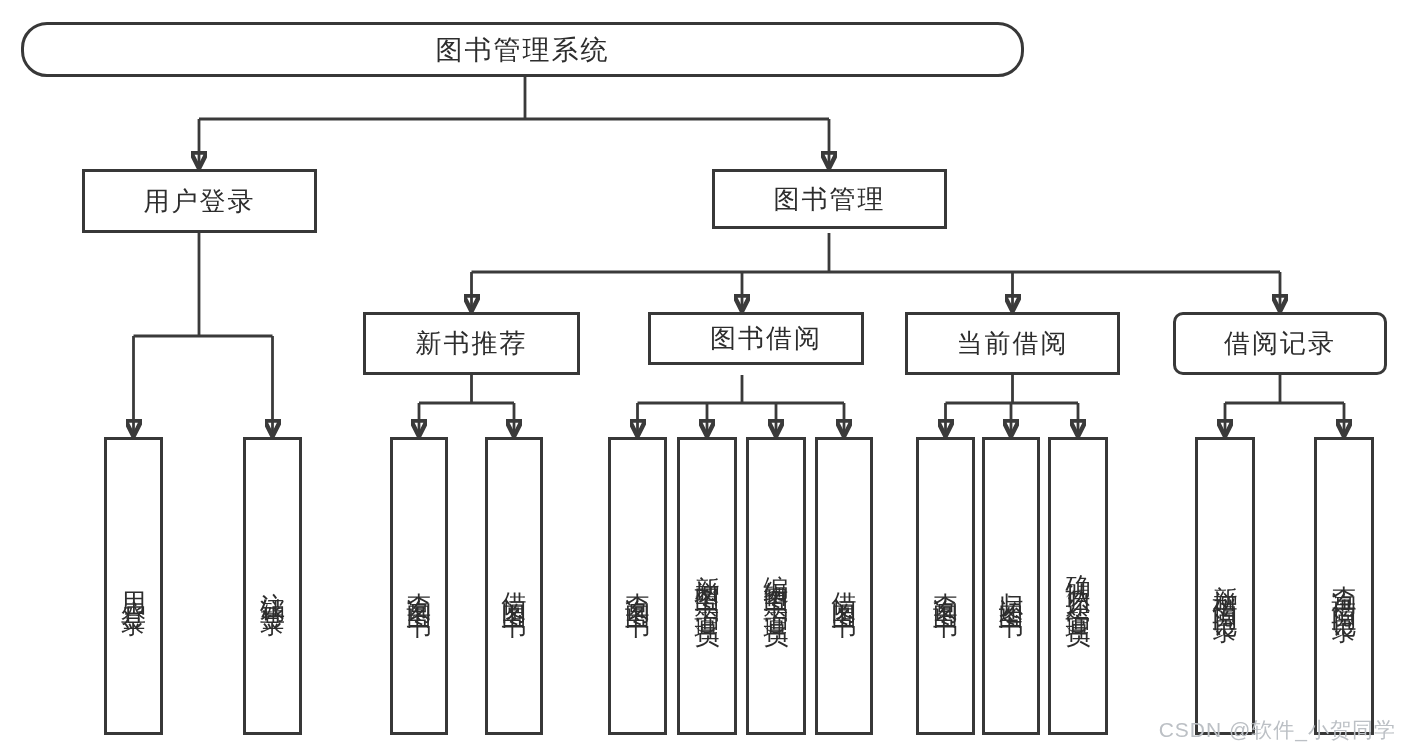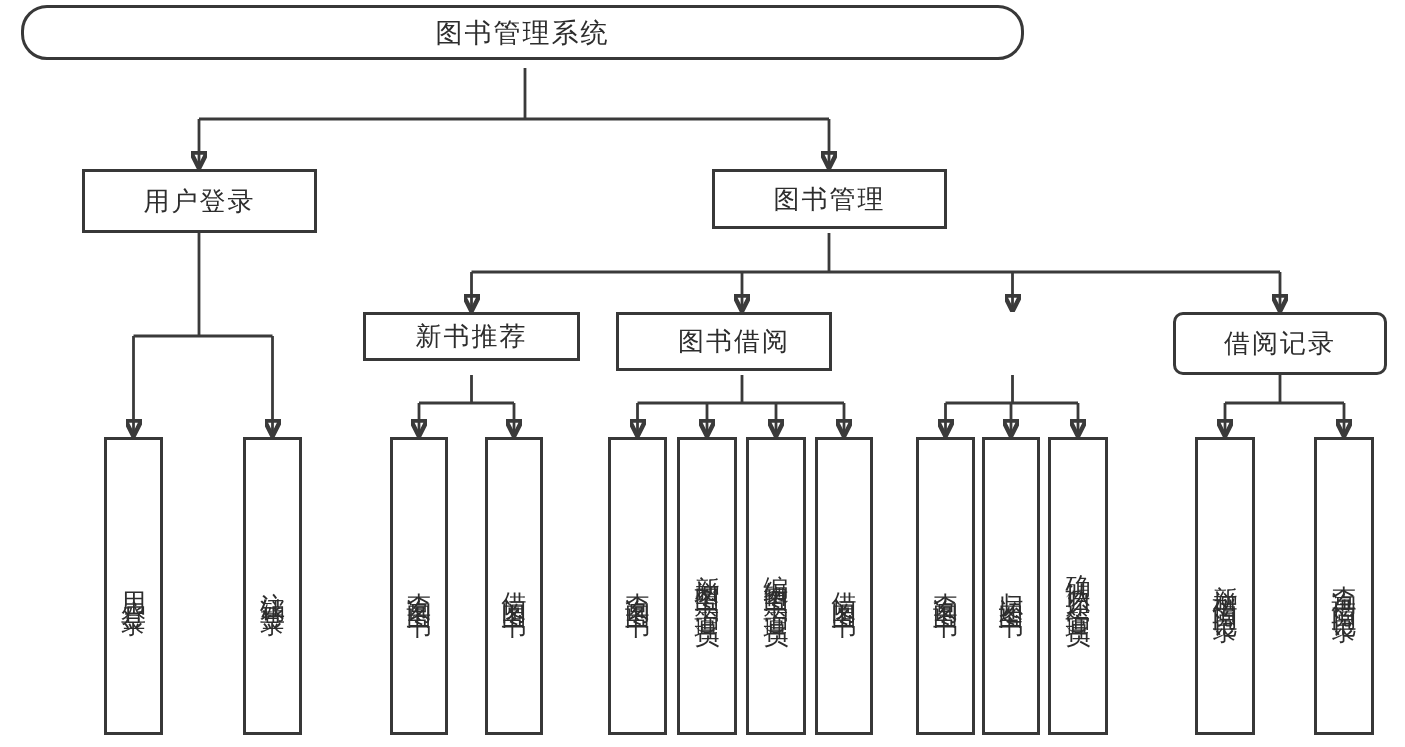--- a/index.html
+++ b/index.html
@@ -81,41 +81,43 @@
     <path d="M707,403 V434" marker-end="url(#arrow)"></path>
     <path d="M776,403 V434" marker-end="url(#arrow)"></path>
     <path d="M844,403 V434" marker-end="url(#arrow)"></path>
     <path d="M945.5,403 V434" marker-end="url(#arrow)"></path>
     <path d="M1011,403 V434" marker-end="url(#arrow)"></path>
     <path d="M1078,403 V434" marker-end="url(#arrow)"></path>
     <path d="M1225,403 V434" marker-end="url(#arrow)"></path>
     <path d="M1344,403 V434" marker-end="url(#arrow)"></path>
   </svg>
 
-  <div class="node h top" style="left:21px; top:5px; width:1003px; height:55px;border-radius:26px;">图书管理系统</div>
+  <div class="node h top" style="left:21px; top:22px; width:1003px; height:55px;border-radius:26px;">图书管理系统</div>
 
   <div class="node h" style="left:82px; top:169px; width:235px; height:64px;">用户登录</div>
   <div class="node h" style="left:712px; top:169px; width:235px; height:60px;">图书管理</div>
 
-  <div class="node h" style="left:363px; top:312px; width:217px; height:49px;">新书推荐</div>
-  <div class="node h" style="left:616px; top:312px; width:216px; height:59px;padding-left:20px;">图书借阅</div>
+  <div class="node h" style="left:363px; top:312px; width:217px; height:63px;">新书推荐</div>
+  <div class="node h" style="left:648px; top:312px; width:216px; height:53px;padding-left:20px;">图书借阅</div>
+  <div class="node h" style="left:905px; top:312px; width:215px; height:63px;">当前借阅</div>
   <div class="node h" style="left:1173px; top:312px; width:214px; height:63px;border-radius:10px;">借阅记录</div>
 
   <div class="node v" style="left:104px; top:437px; width:59px; height:298px;">用户登录</div>
   <div class="node v" style="left:243px; top:437px; width:59px; height:298px;">注销登录</div>
 
   <div class="node v" style="left:390px; top:437px; width:58px; height:298px;">查询图书</div>
   <div class="node v" style="left:485px; top:437px; width:58px; height:298px;">借阅图书</div>
 
   <div class="node v" style="left:608px; top:437px; width:59px; height:298px;">查询图书</div>
   <div class="node v" style="left:677px; top:437px; width:60px; height:298px;">新增图书（管理员）</div>
   <div class="node v" style="left:746px; top:437px; width:60px; height:298px;">编辑图书（管理员）</div>
   <div class="node v" style="left:815px; top:437px; width:58px; height:298px;">借阅图书</div>
 
   <div class="node v" style="left:916px; top:437px; width:59px; height:298px;">查询图书</div>
   <div class="node v" style="left:982px; top:437px; width:58px; height:298px;">归还图书</div>
   <div class="node v" style="left:1048px; top:437px; width:60px; height:298px;">确认归还（管理员）</div>
 
   <div class="node v" style="left:1195px; top:437px; width:60px; height:298px;">新增借阅记录</div>
   <div class="node v" style="left:1314px; top:437px; width:60px; height:298px;">查询借阅记录</div>
 
+  <div class="watermark">CSDN @软件_小贺同学</div>
 
 </div>
 
 </body></html>

